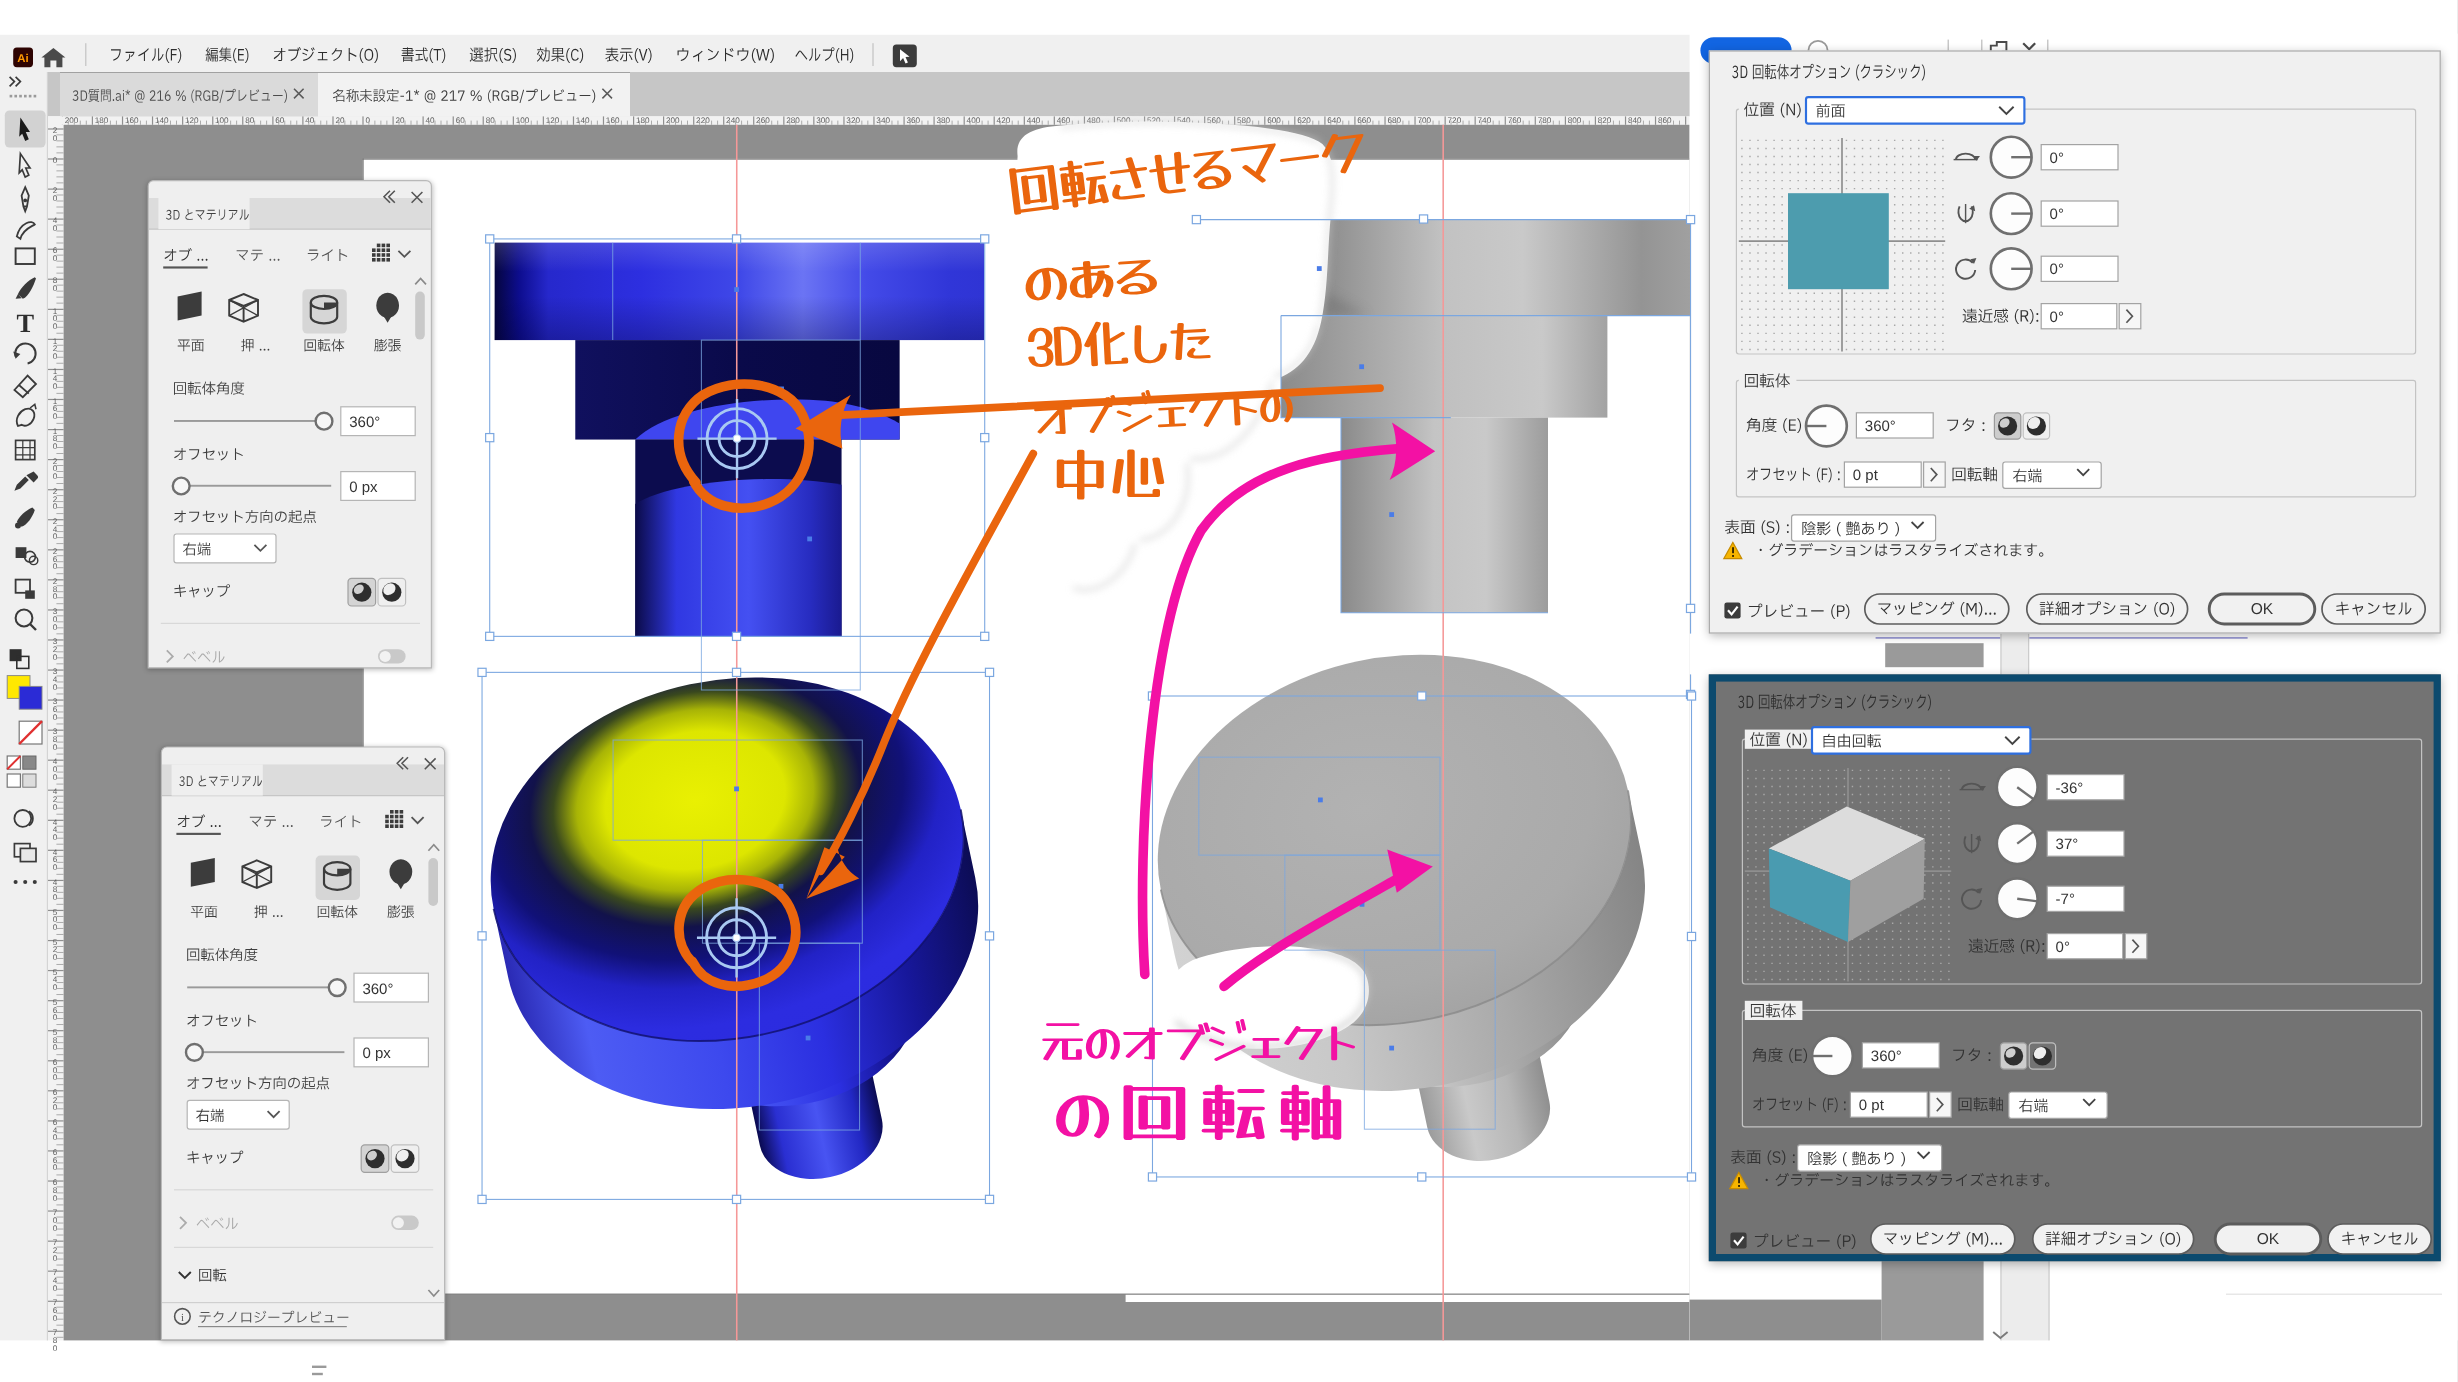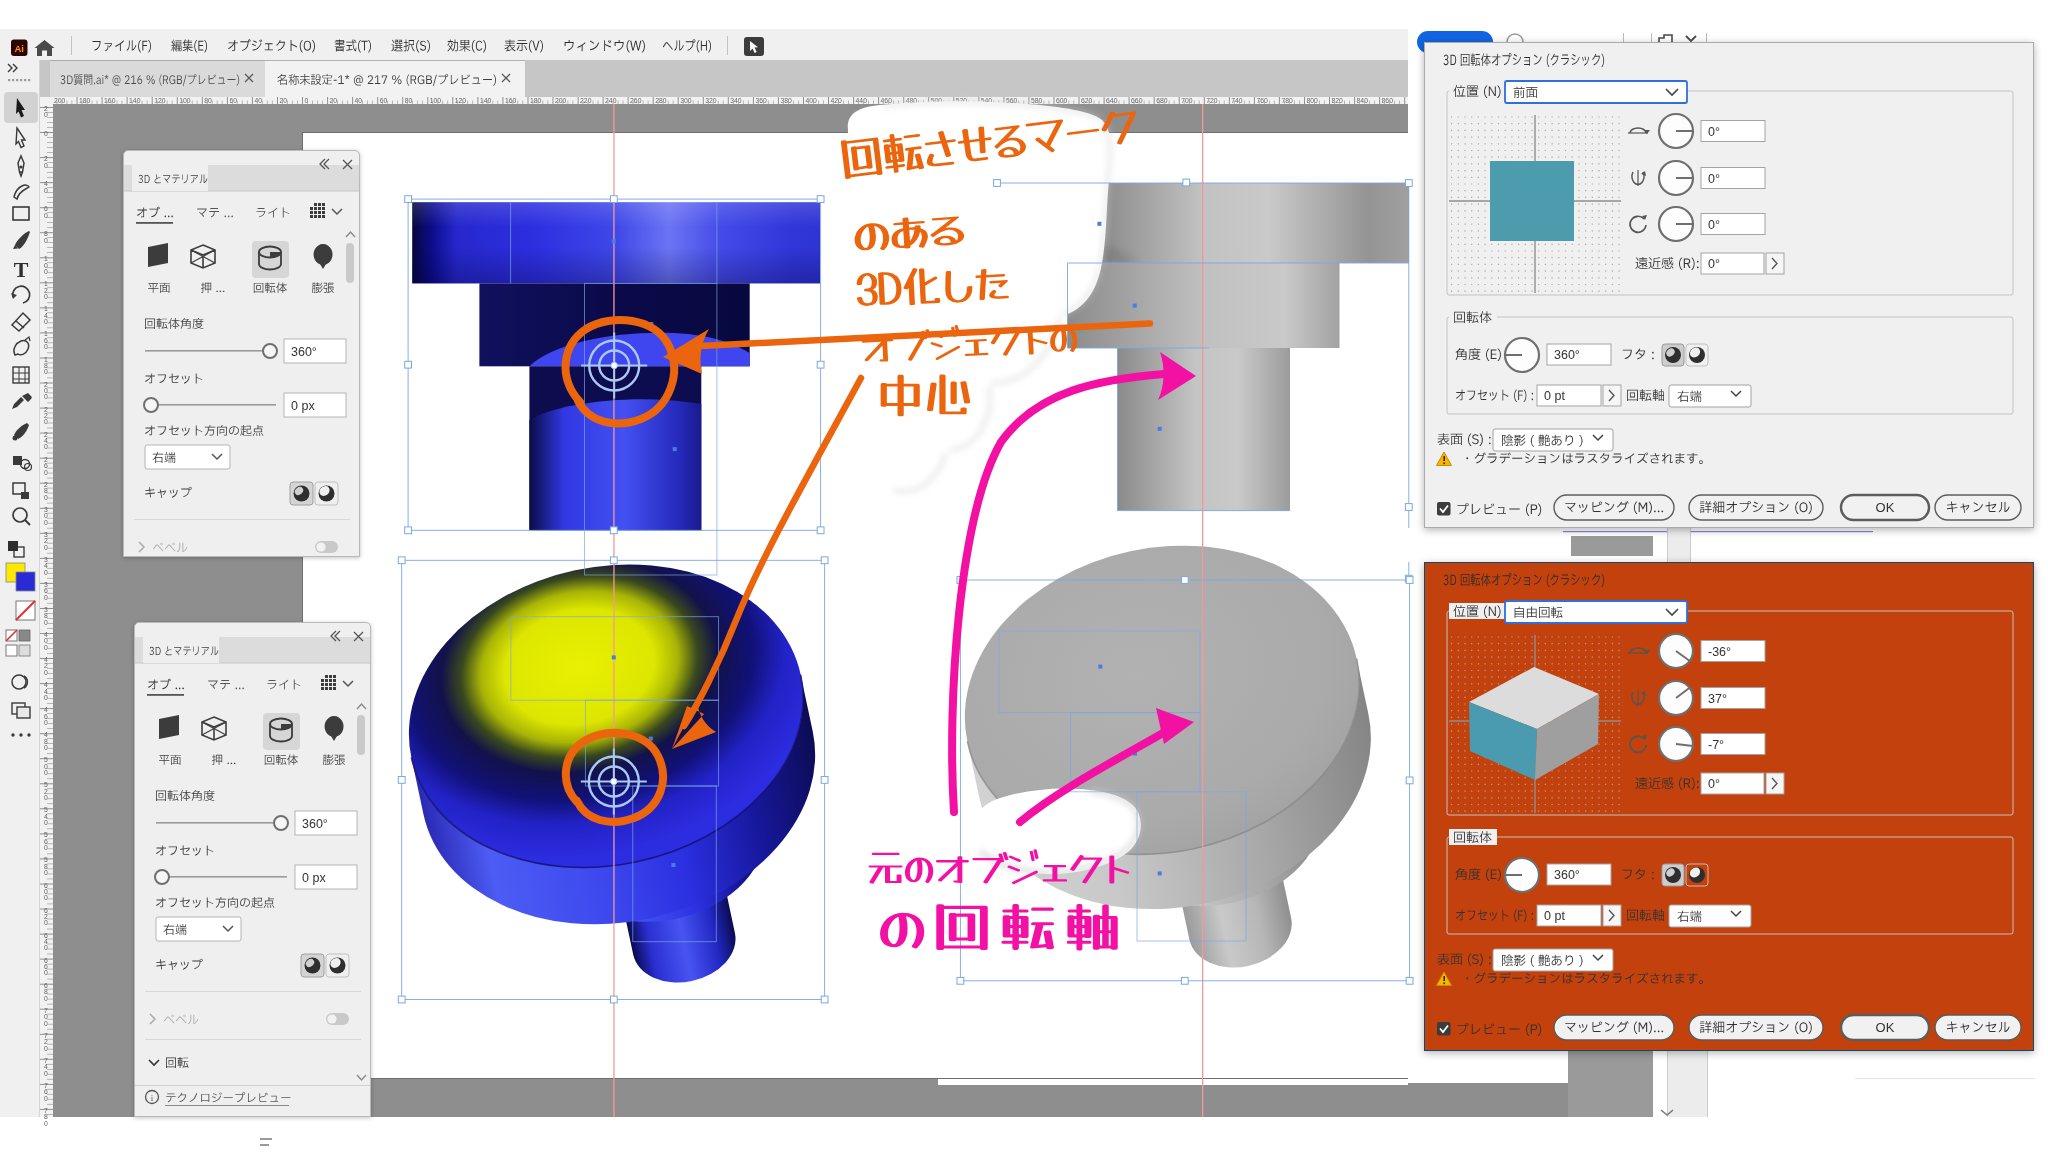--- a/index.html
+++ b/index.html
@@ -1401,21 +1401,21 @@
       <rect x="129" y="452" width="120" height="25" rx="12.5" fill="#f1f1f1" stroke="#5c5c5c" stroke-width="1.4"></rect>
       <use href="#t49" x="138.9" y="469.0" fill="#333"></use>
       <rect x="264" y="452" width="134" height="25" rx="12.5" fill="#f1f1f1" stroke="#5c5c5c" stroke-width="1.4"></rect>
       <use href="#t50" x="274.2" y="469.0" fill="#333"></use>
       <rect x="416" y="452" width="88" height="25" rx="12.5" fill="#f1f1f1" stroke="#5c5c5c" stroke-width="2.4"></rect>
       <text x="460.0" y="469" font-size="13" fill="#333" text-anchor="middle" font-family="Liberation Sans">OK</text>
       <rect x="510" y="452" width="86" height="25" rx="12.5" fill="#f1f1f1" stroke="#5c5c5c" stroke-width="1.4"></rect>
       <use href="#t51" x="520.5" y="469.0" fill="#333"></use>
     </svg>
   </div>
-<div class="ab" style="left:1424px;top:562px;width:610px;height:489px;background:#c2410c;border:1px solid #0c4a6e;box-shadow:0 2px 8px rgba(0,0,0,.3)">
+<div class="ab" style="left:1424px;top:562px;width:610px;height:489px;background:#737373;border:6px solid #0c4a6e;box-shadow:0 2px 8px rgba(0,0,0,.3)">
     <svg width="610" height="489" viewBox="0 0 610 489">
       <g transform="translate(18.0 22.0) scale(0.7400 1)">
         <use href="#t35" fill="#2e2e2e"></use>
       </g>
       <rect x="22" y="48" width="566" height="204" fill="none" stroke="#c3c3c3" rx="2"></rect>
       <rect x="24" y="40" width="62" height="16" fill="#f0f0f0"></rect>
       <use href="#t36" x="28.0" y="53.0" fill="#333"></use>
       <rect x="80" y="38" width="182" height="22" fill="#ffffff" stroke="#2e6fe0" stroke-width="1.8" rx="2"></rect>
       <use href="#t52" x="88.0" y="54.0" fill="#333"></use>
       <path d="M241 46 l6 6 l6 -6" stroke="#444" stroke-width="1.6" fill="none"></path>

